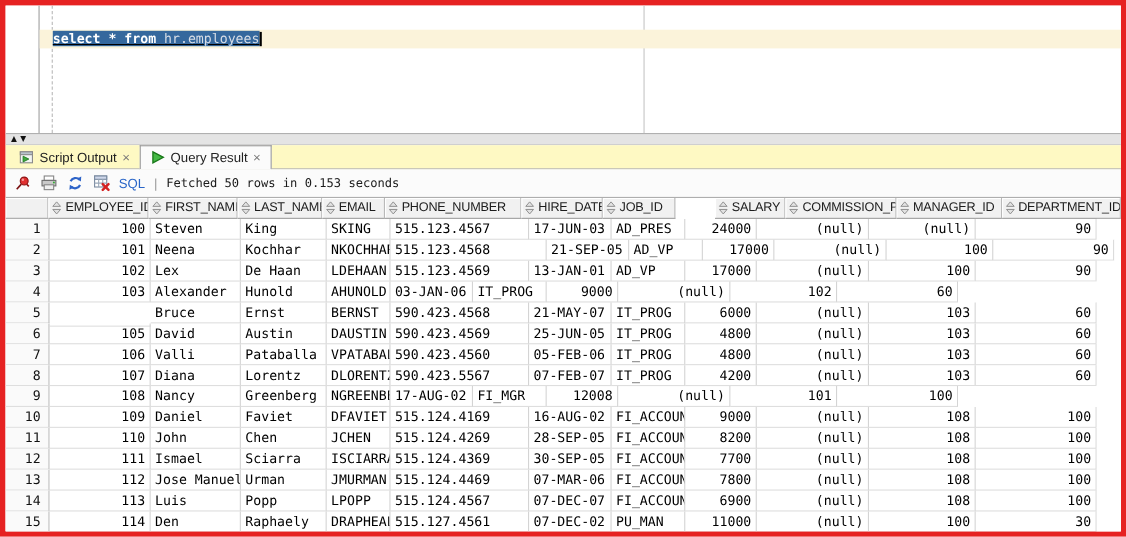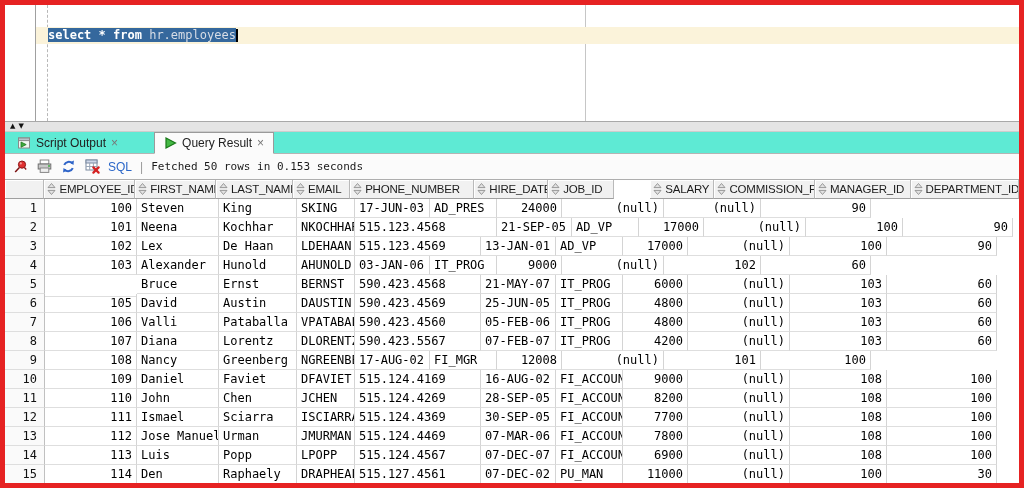--- a/index.html
+++ b/index.html
@@ -10,31 +10,31 @@
     font-family:"Liberation Sans", sans-serif;
   }
   
   .editor { position:relative; width:100%; height:117px; background:#ffffff; border-bottom:1px solid #a8a8a8; }
   .gutter-line   { position:absolute; left:30px; top:0; bottom:0; width:1px; background:#a0a0a0; }
   .dash-line     { position:absolute; left:42px; top:0; bottom:0; width:0; border-left:1px dashed #b8b8b8; }
   .margin-line   { position:absolute; left:580px; top:0; bottom:0; width:1px; background:#c6c6c6; }
   .cur-line      { position:absolute; left:31px; right:0; top:22px; height:17px; background:#fbf3da; }
   .code-line     { position:absolute; left:43px; top:22px; height:17px; line-height:17px;
                    font-family:"DejaVu Sans Mono", monospace; font-size:12px; white-space:pre; }
-  .sel           { background:#35689d; }
+  .sel           { background:#35689d;text-decoration:underline; }
   .sel .kw       { color:#ffffff; font-weight:bold; }
   .sel .ident    { color:#d7dde6; }
   .caret         { display:inline-block; width:2px; height:13px; background:#000; vertical-align:middle; }
   
   .splitter { height:10px; background:#e4e4e4; border-bottom:1px solid #cccccc;
               display:flex; align-items:center; padding-left:5px; gap:3px; }
   .splitter .tri { font-size:7px; line-height:7px; color:#111; font-family:"DejaVu Sans", sans-serif; cursor:pointer; }
   
-  .tabbar { height:22px; background:#5eead4; border-bottom:1px solid #b4b4b4;
-            display:flex; align-items:flex-end; padding-left:3px;gap:27px; }
+  .tabbar { height:22px; background:#fef9c3; border-bottom:1px solid #b4b4b4;
+            display:flex; align-items:flex-end; padding-left:3px; }
   .tab { display:flex; align-items:center; gap:5px; height:21px; padding:0 9px;
          font-size:12px; color:#222; cursor:pointer; }
   .tab.active { background:#fbfbfb; border:1px solid #9a9a9a; border-bottom:1px solid #fbfbfb;
                 margin-bottom:-1px; height:22px; }
   .tab .close { font-size:12px; line-height:12px; color:#777; cursor:pointer; }
   
   .toolbar { height:25px; background:#fbfbfb; display:flex; align-items:center; gap:8px; padding-left:7px; }
   .tb-icon { width:16px; height:15px; display:inline-flex; align-items:center; justify-content:center; cursor:pointer; }
   .sql-link { color:#2a66c8; font-size:12px; cursor:pointer; }
   .tb-sep { color:#999; font-size:12px; }
@@ -247,20 +247,21 @@
         </div>
         <div class="hfill"></div>
       </div>
     <div>
         <div class="grow">
           <div class="cell rownum" style="width: 40px;">1</div>
           <div class="cell r" style="width: 92px;">100</div>
           <div class="cell l" style="width: 82px;">Steven</div>
           <div class="cell l" style="width: 78px;">King</div>
           <div class="cell l" style="width: 58px;">SKING</div>
+          <div class="cell l" style="width: 126px;">515.123.4567</div>
           <div class="cell l" style="width: 75px;">17-JUN-03</div>
           <div class="cell l" style="width: 67px;">AD_PRES</div>
           <div class="cell r" style="width: 65px;">24000</div>
           <div class="cell r" style="width: 102px;">(null)</div>
           <div class="cell r" style="width: 97px;">(null)</div>
           <div class="cell r" style="width: 110px;">90</div>
           <div class="cfill"></div>
         </div>
         <div class="grow">
           <div class="cell rownum" style="width: 40px;">2</div>

